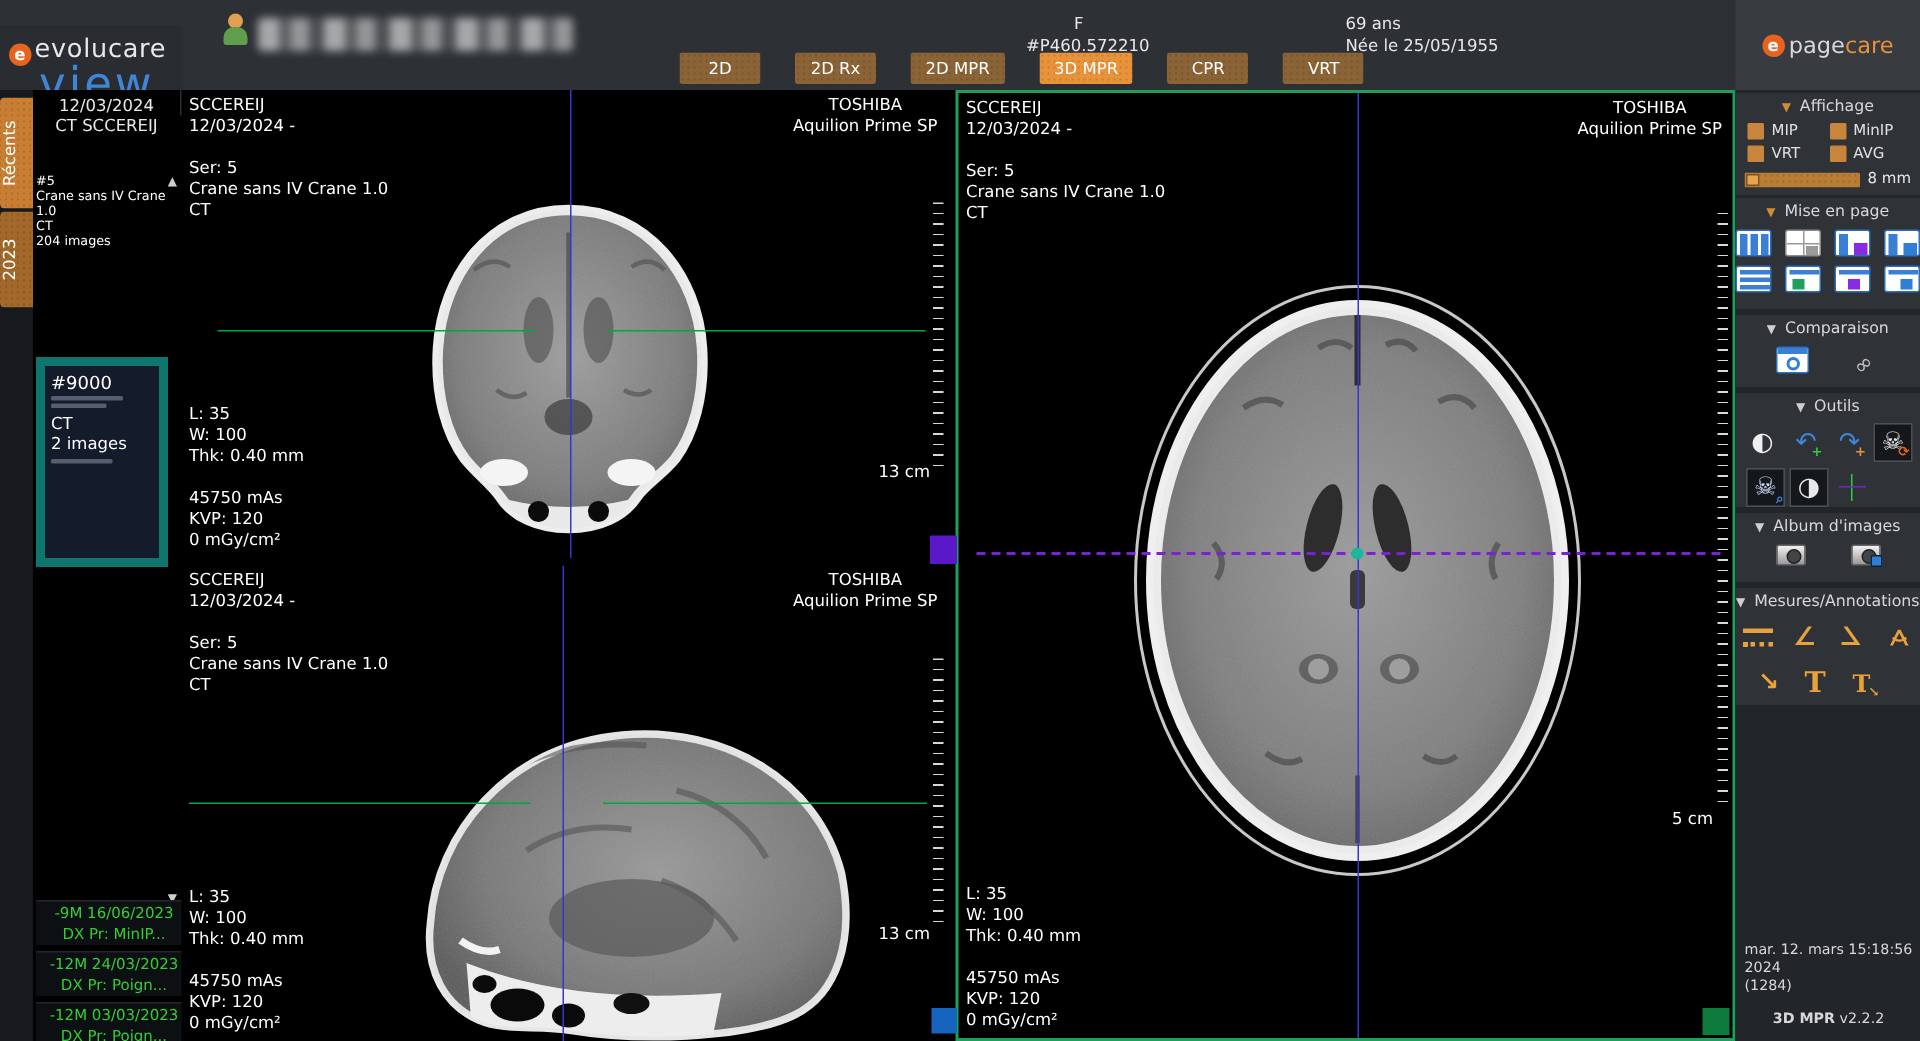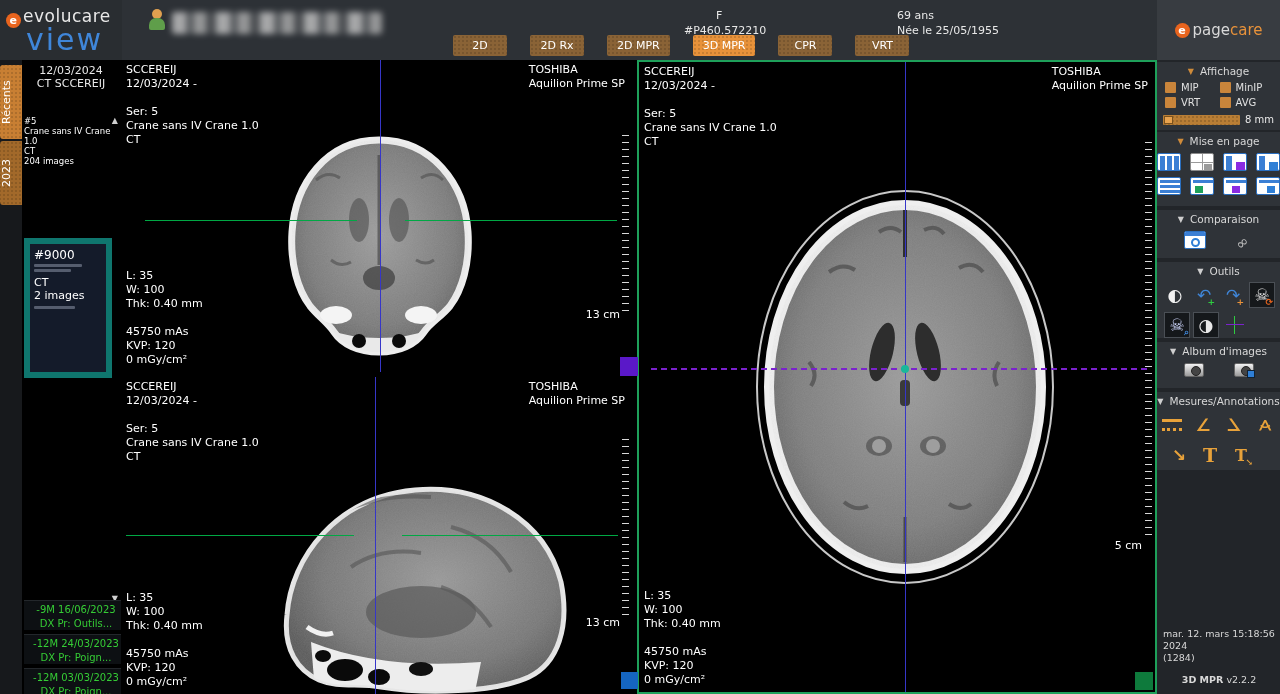--- a/index.html
+++ b/index.html
@@ -2,21 +2,21 @@
 <html><head>
 <meta charset="utf-8">
 <style>
   * { margin:0; padding:0; box-sizing:border-box; }
   html,body { width:1280px; height:694px; background:#101214; overflow:hidden;
               font-family:"DejaVu Sans", sans-serif; }
   #root { position:relative; width:1280px; height:694px; background:#000; }
 
   
   .topbar { position:absolute; left:0; top:0; width:1280px; height:60px; background:#2d3136; }
-  .logo-box { position:absolute; left:0; top:0; width:122px; height:60px; background:#292d31; }
+  .logo-box { position:absolute; left:0; top:17px; width:122px; height:60px; background:#292d31; }
   .logo-line1 { position:absolute; left:6px; top:6px; font-size:17px; color:#e8e8e8; letter-spacing:.5px; }
   .logo-swirl { display:inline-block; width:15px; height:15px; border-radius:50%;
                 background:#e8641e; color:#fff; font-size:11px; line-height:15px; text-align:center;
                 font-weight:bold; vertical-align:-2px; margin-right:2px;}
   .logo-line2 { position:absolute; left:26px; top:22px; font-size:30px; color:#3f86d9; letter-spacing:2px; }
   .avatar { position:absolute; left:148px; top:9px; width:18px; height:22px; }
   .avatar .head { position:absolute; left:4px; top:0; width:10px; height:10px; border-radius:50%; background:#e0a050; }
   .avatar .body { position:absolute; left:1px; top:9px; width:16px; height:12px; border-radius:7px 7px 2px 2px; background:#5f9e4a; }
   .redacted-name { position:absolute; left:172px; top:12px; width:210px; height:22px; filter:blur(3px); opacity:.75;
      background:repeating-linear-gradient(90deg,#cfcfcf 0 14px,#6a6d70 14px 22px,#b8b8b8 22px 34px,#55585b 34px 44px);
@@ -47,21 +47,21 @@
   .thumb2 { background:#141b2a; border:6px solid #0f766e; }
   .ghost-line { height:3px; background:#8a93a5; opacity:.55; border-radius:1px; margin:2px 0; }
   .prior { position:absolute; left:2px; width:104px; height:30px; background:#0d1013;
            border-top:1px solid #23272b; color:#35cc35; font-size:10px; line-height:14px;
            text-align:center; padding-top:2px; cursor:pointer; }
 
   
   .vp { position:absolute; background:#000; overflow:hidden; }
   .vp.active { border:2px solid #1ea05a; }
   .ov { position:absolute; color:#fff; font-size:11px; line-height:14px; z-index:5; }
-  .ov.tl { left:5px; top:3px; } .ov.tr { right:7px; top:3px; text-align:left; }
+  .ov.tl { left:5px; top:3px; } .ov.tr { right:7px; top:3px; text-align:center; }
   .ov.bl { left:5px; bottom:5px; } .ov .gap { height:14px; }
   .scale-label { position:absolute; color:#fff; font-size:11px; z-index:5; }
   .ruler { position:absolute; width:7px; z-index:4;
      background:repeating-linear-gradient(to bottom, #d8d8d8 0 1px, transparent 1px 7px); }
   .xh { position:absolute; z-index:6; }
   .handle { position:absolute; z-index:9; }
   .vp svg { position:absolute; left:0; top:0; }
 
   
   .panel { position:absolute; right:0; top:60px; width:123px; height:634px; background:#222529; }
@@ -167,21 +167,21 @@
       <div style="font-size:11px; padding:0 0 0 4px;">2 images</div>
       <div style="padding:2px 4px;">
           <div class="ghost-line" style="width:60%;"></div>
         </div>
     </div>
 
     <div class="scroll-arrow" style="top:534px;">▼</div>
 
     <div class="prior" style="top:540px;text-align:center;">
       <div>-9M 16/06/2023</div>
-      <div>DX Pr: Outils...</div>
+      <div>DX Pr: MinIP...</div>
     </div>
     <div class="prior" style="top:574px;">
       <div>-12M 24/03/2023</div>
       <div>DX Pr: Poign...</div>
     </div>
     <div class="prior" style="top:608px;">
       <div>-12M 03/03/2023</div>
       <div>DX Pr: Poign...</div>
     </div>
   </div>

